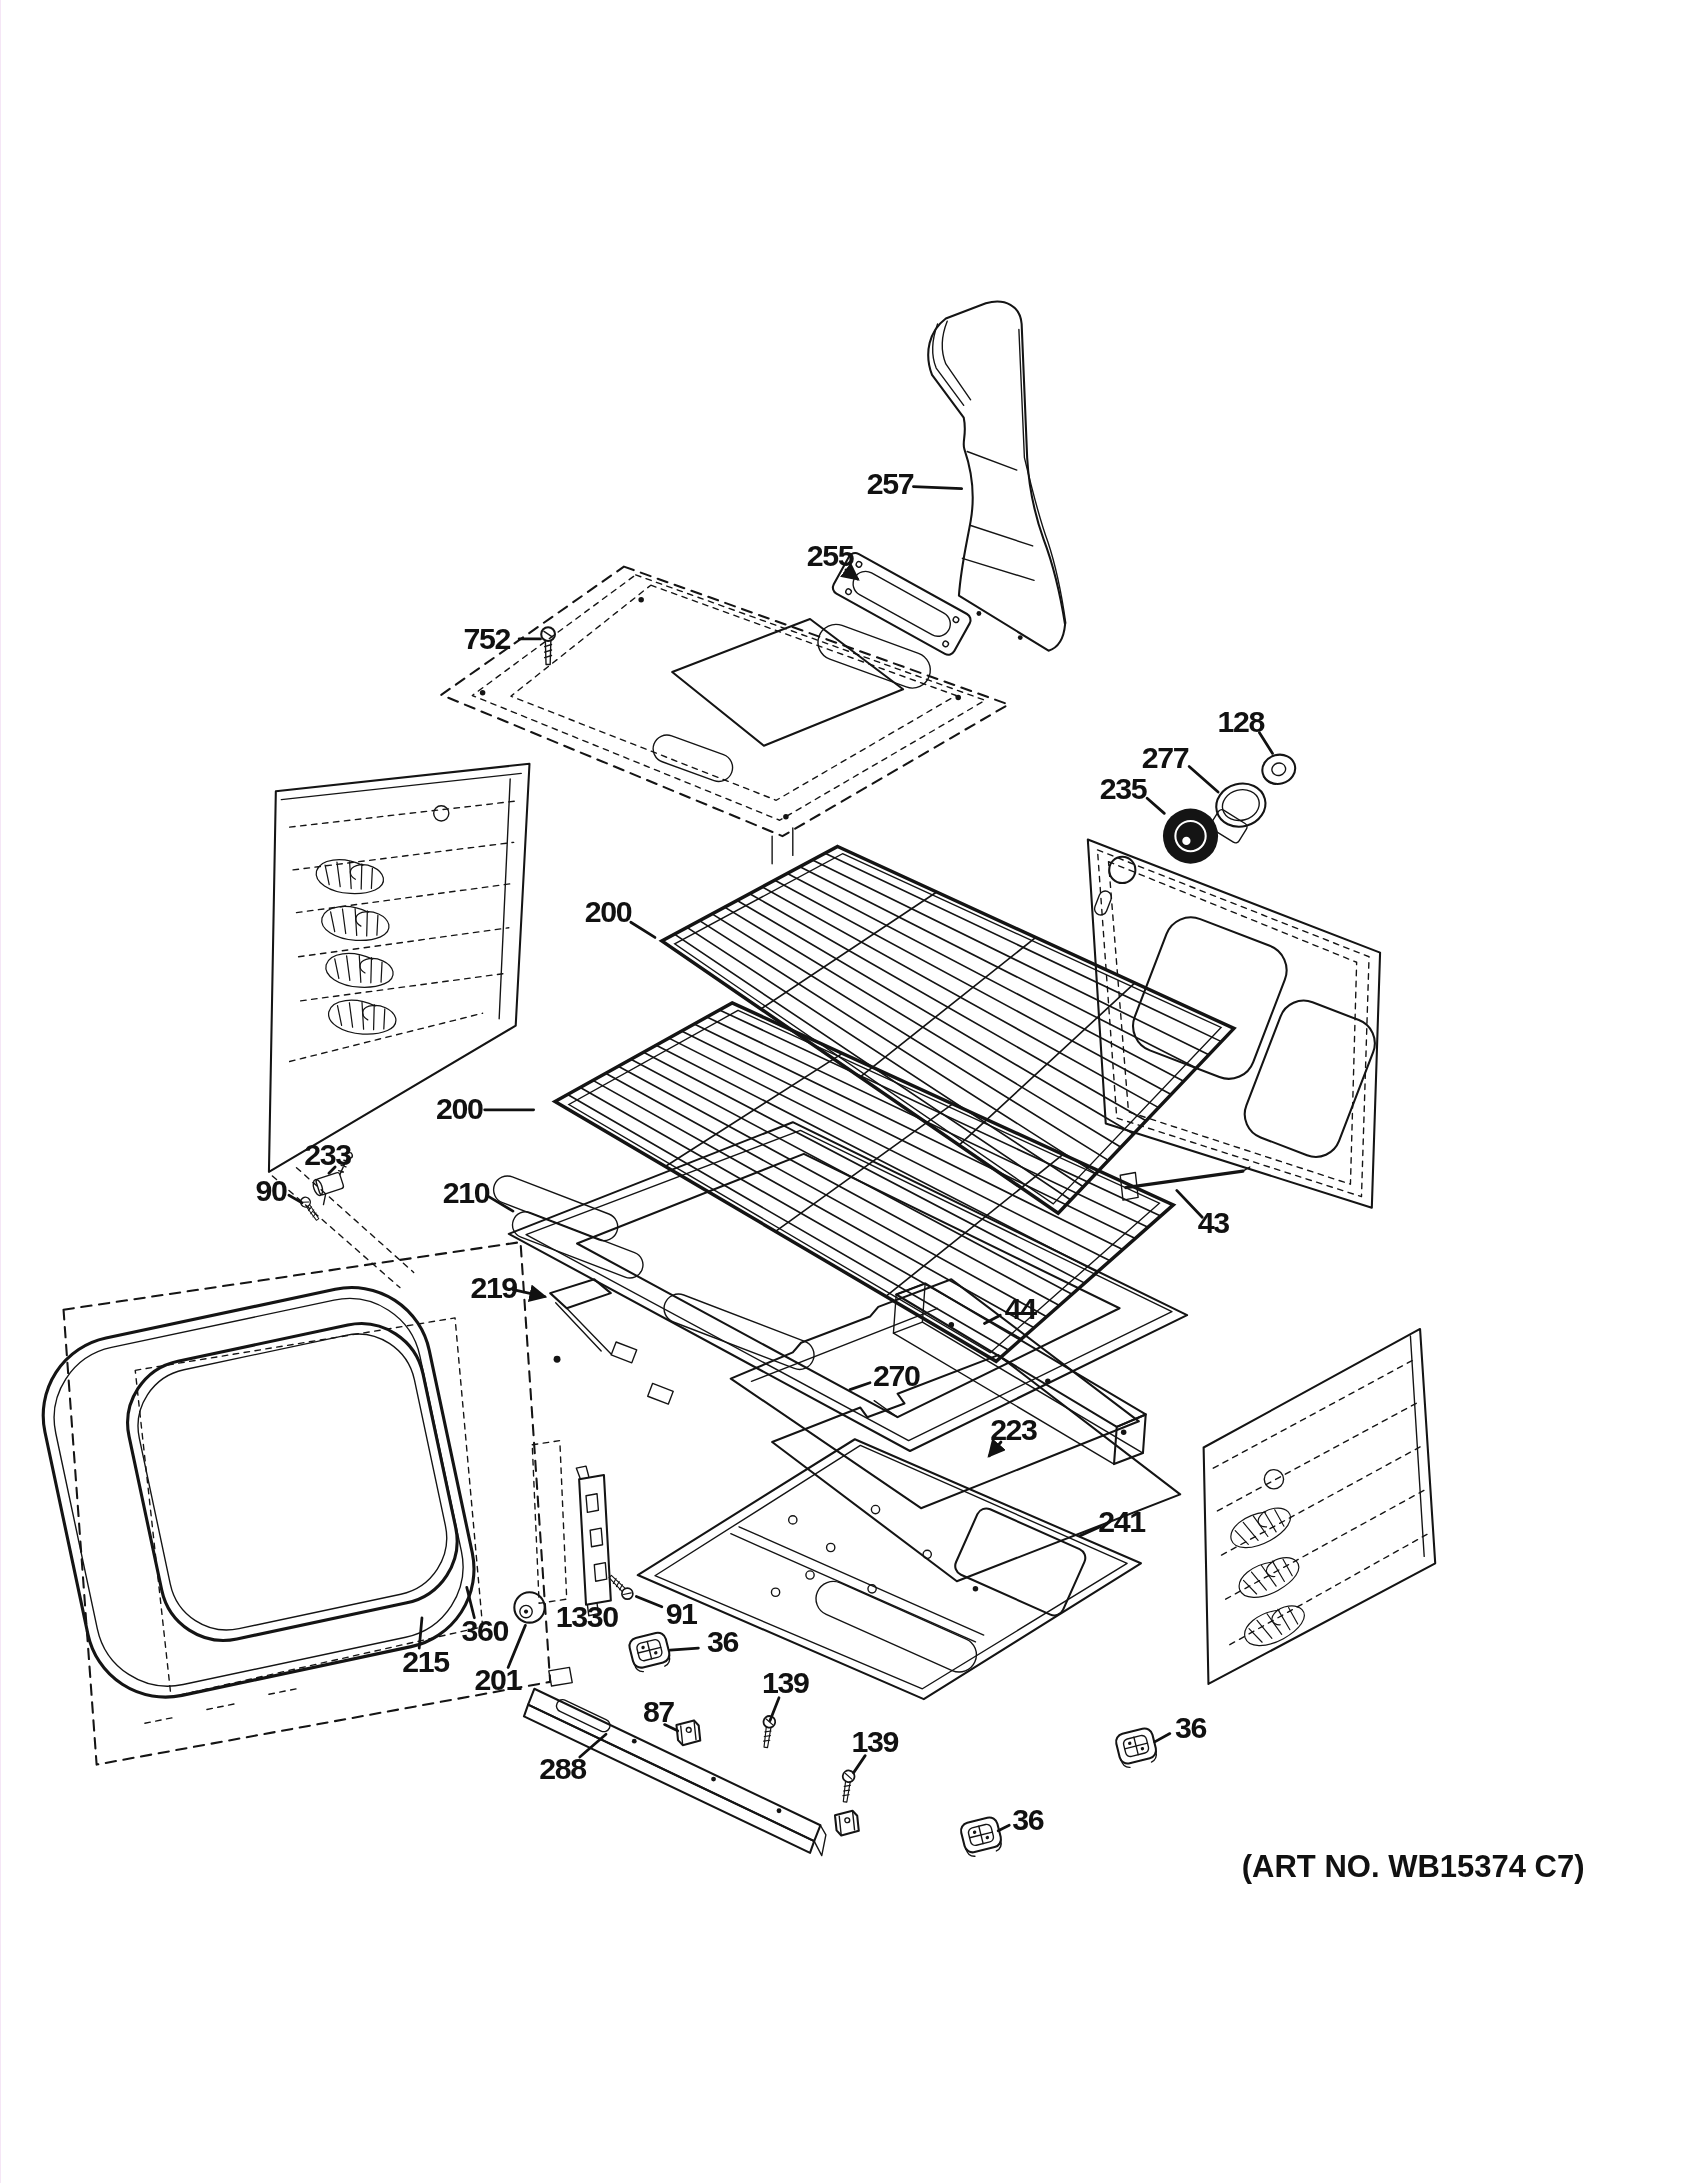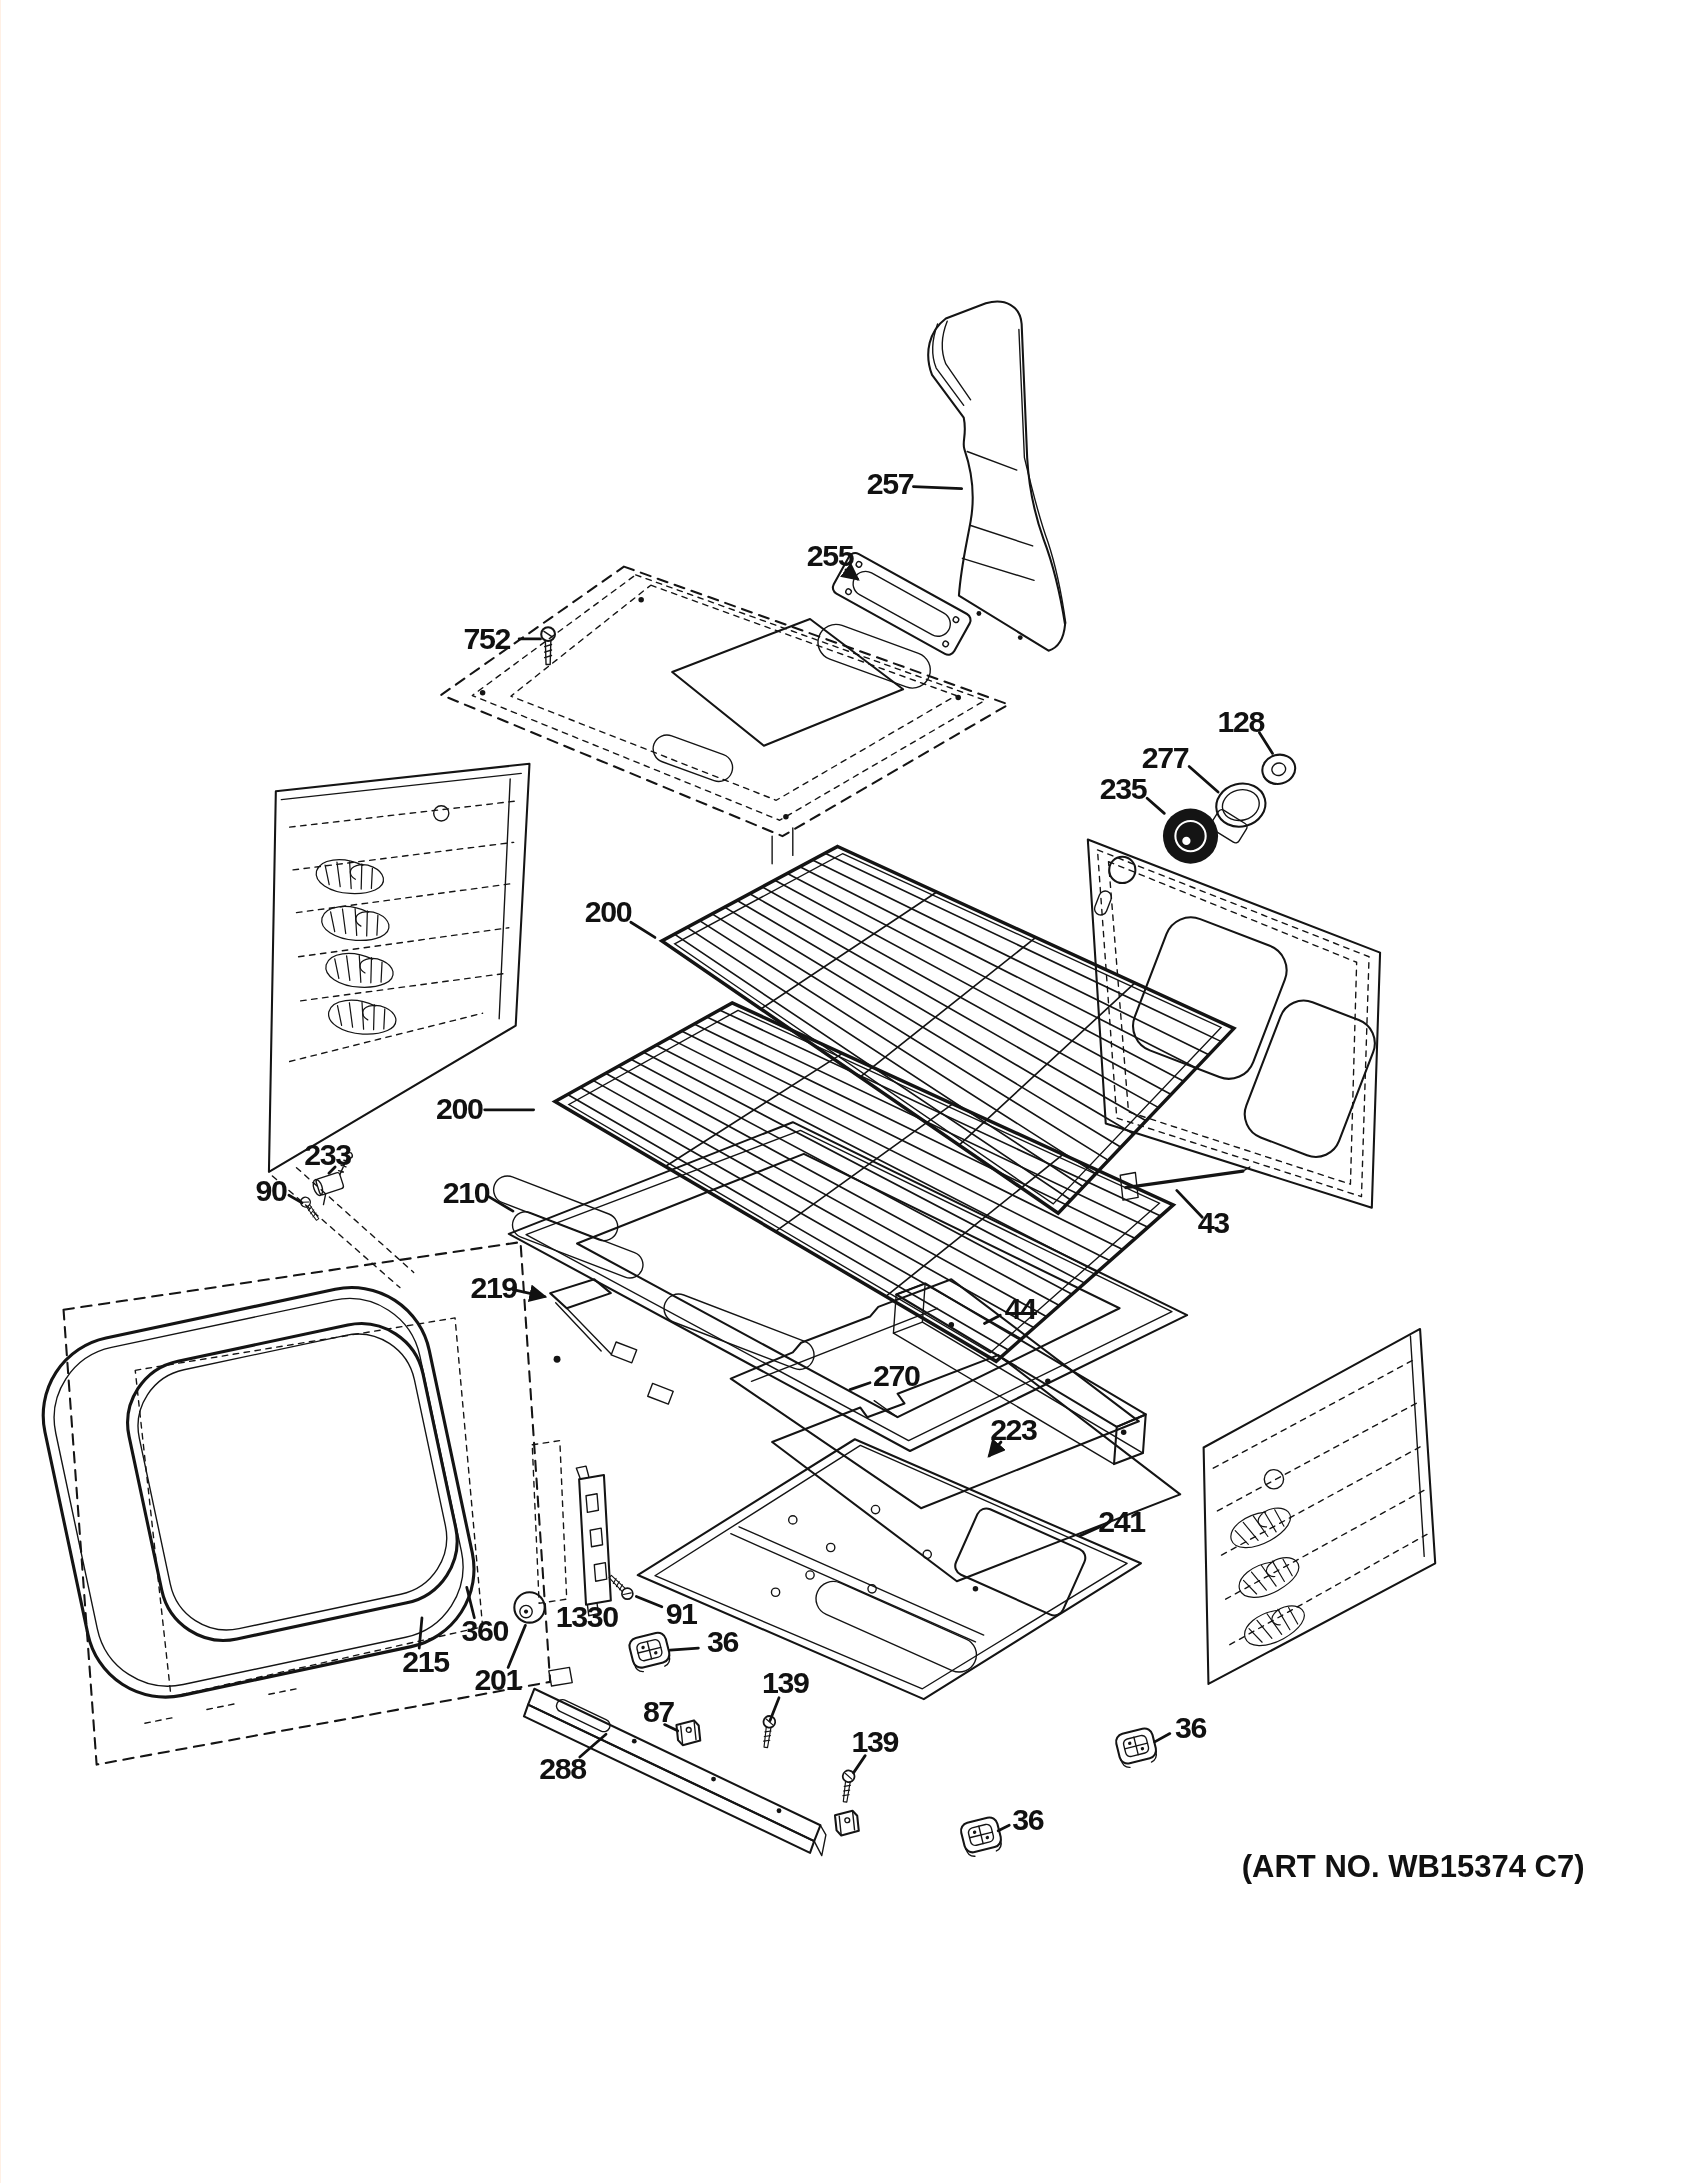--- a/index.html
+++ b/index.html
@@ -1,17 +1,17 @@
 <!DOCTYPE html>
 <html style="font-size:11px"><head>
 <meta charset="utf-8">
 <style>
   html,body{margin:0;padding:0;background:#ffffff;}
   body{width:1689px;height:2183px;font-family:"Liberation Sans",sans-serif;}
-  #stage{position:relative;width:1689px;height:2183px;background:#f97316;overflow:hidden;}
+  #stage{position:relative;width:1689px;height:2183px;background:#a21caf;overflow:hidden;}
   svg{position:absolute;left:0;top:0;}
   .ln{fill:none;stroke:#141414;stroke-width:3;stroke-linecap:round;stroke-linejoin:round;}
   .thin{stroke-width:2;}
   .thick{stroke-width:4.5;}
   .dash{stroke-dasharray:15 11;}
   .dash2{stroke-dasharray:8 8;}
   .fillk{fill:#141414;stroke:none;}
   .callout{font-family:"Liberation Sans",sans-serif;font-weight:bold;font-size:44px;
            letter-spacing:-2px;fill:#111;text-anchor:middle;}
   .artno{font-family:"Liberation Sans",sans-serif;font-weight:bold;font-size:45px;

